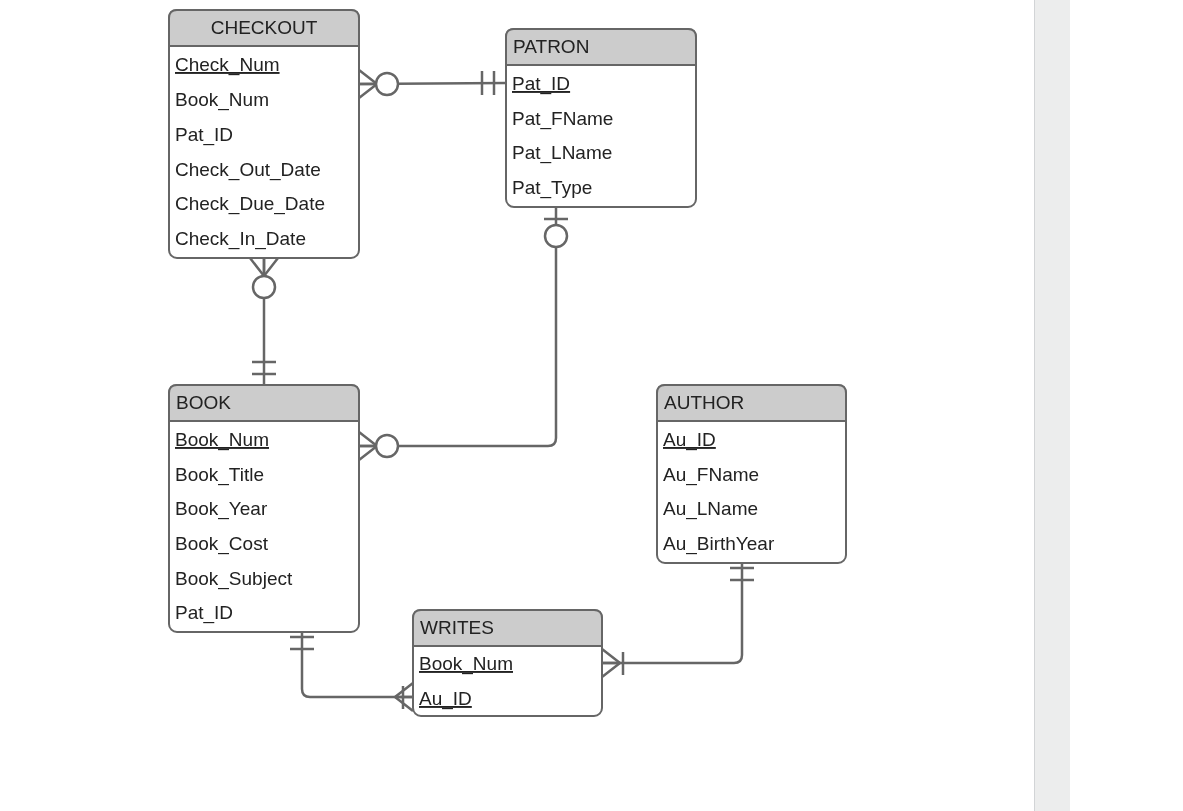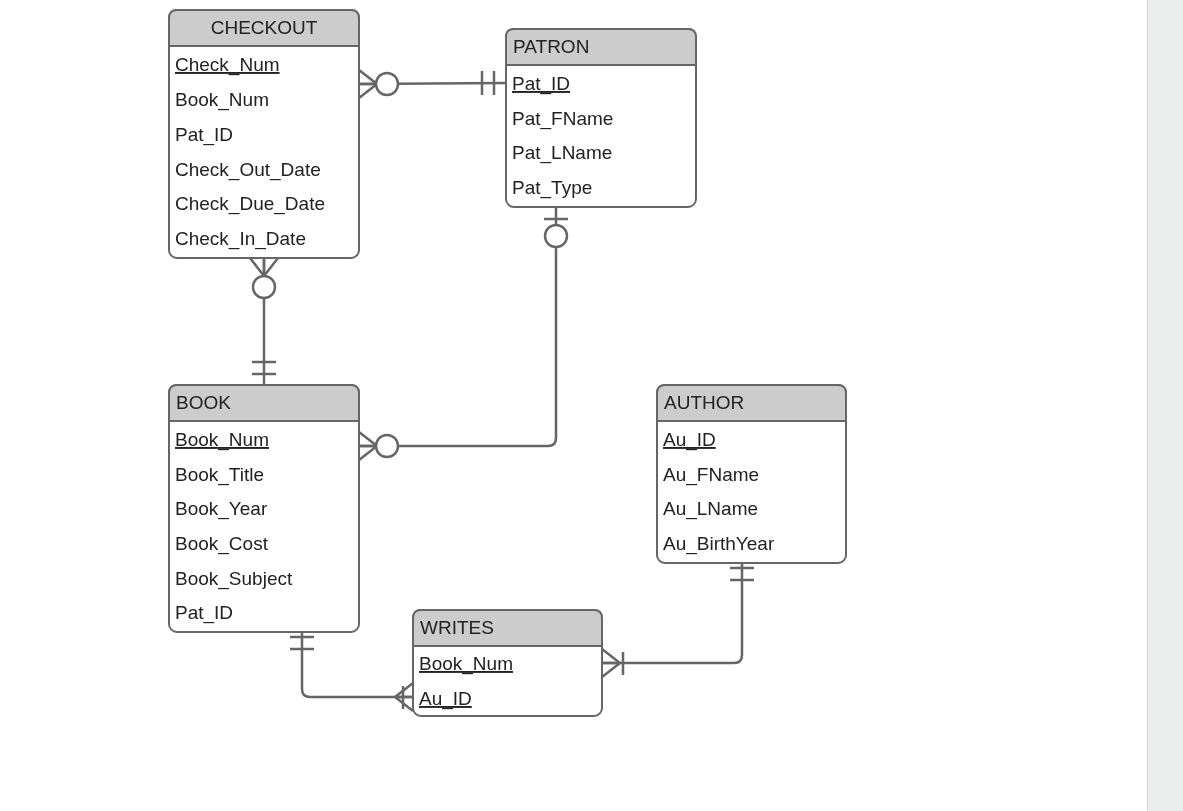--- a/index.html
+++ b/index.html
@@ -8,21 +8,21 @@
     background: #ffffff;
   }
   body {
     width: 1183px;
     height: 811px;
     overflow: hidden;
     font-family: "Liberation Sans", sans-serif;
   }
   #canvas-wrap {
     position: relative;
-    width: 1183px;
+    width: 1070px;
     height: 811px;
     background: #ffffff;
   }
   #er-svg {
     position: absolute;
     left: 0;
     top: 0;
   }
   .entity-box-rect {
     fill: #ffffff;

